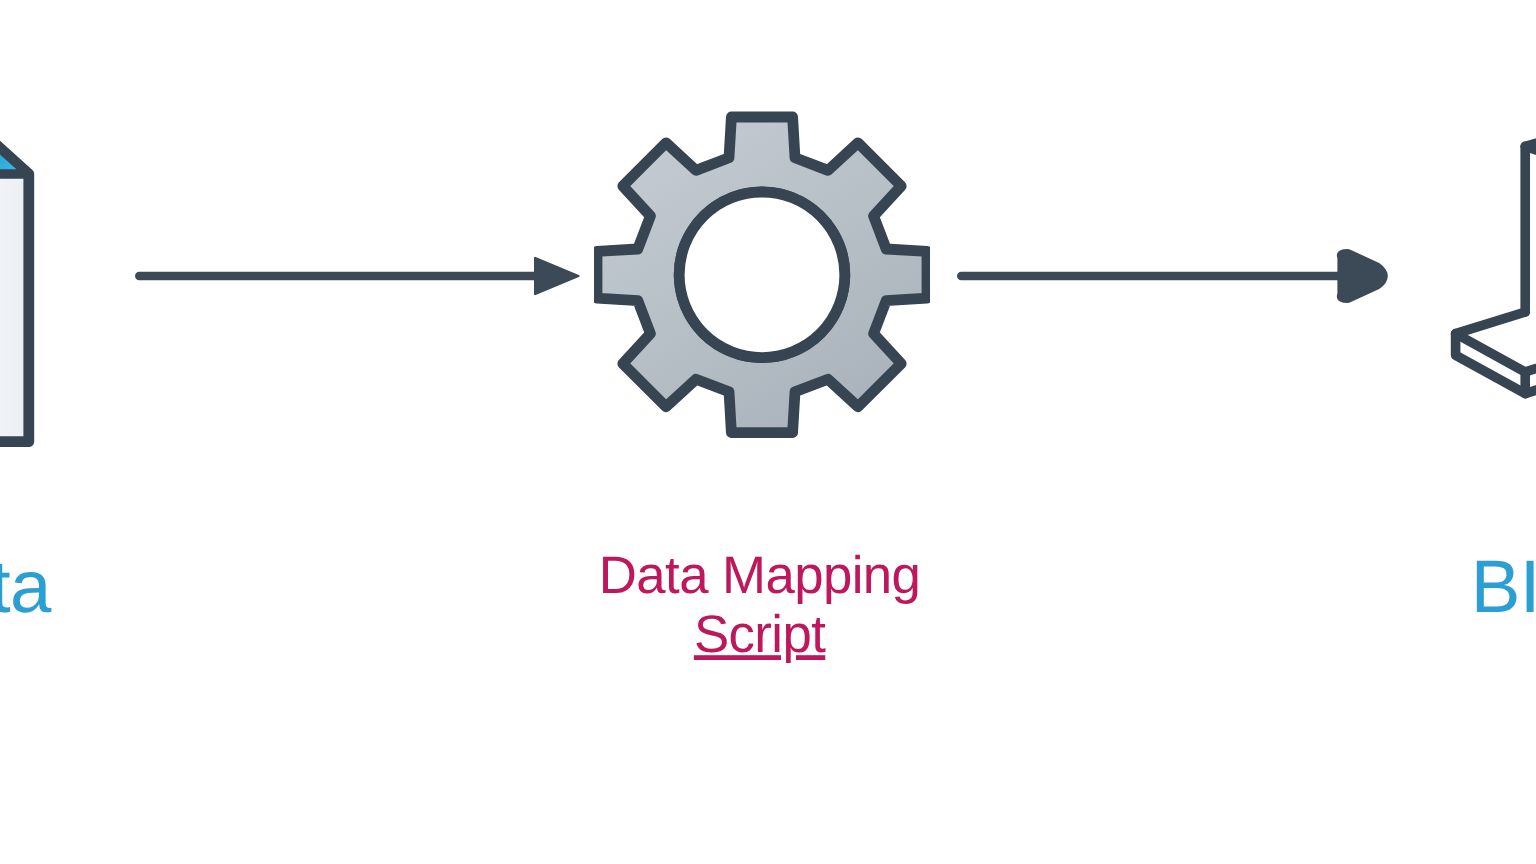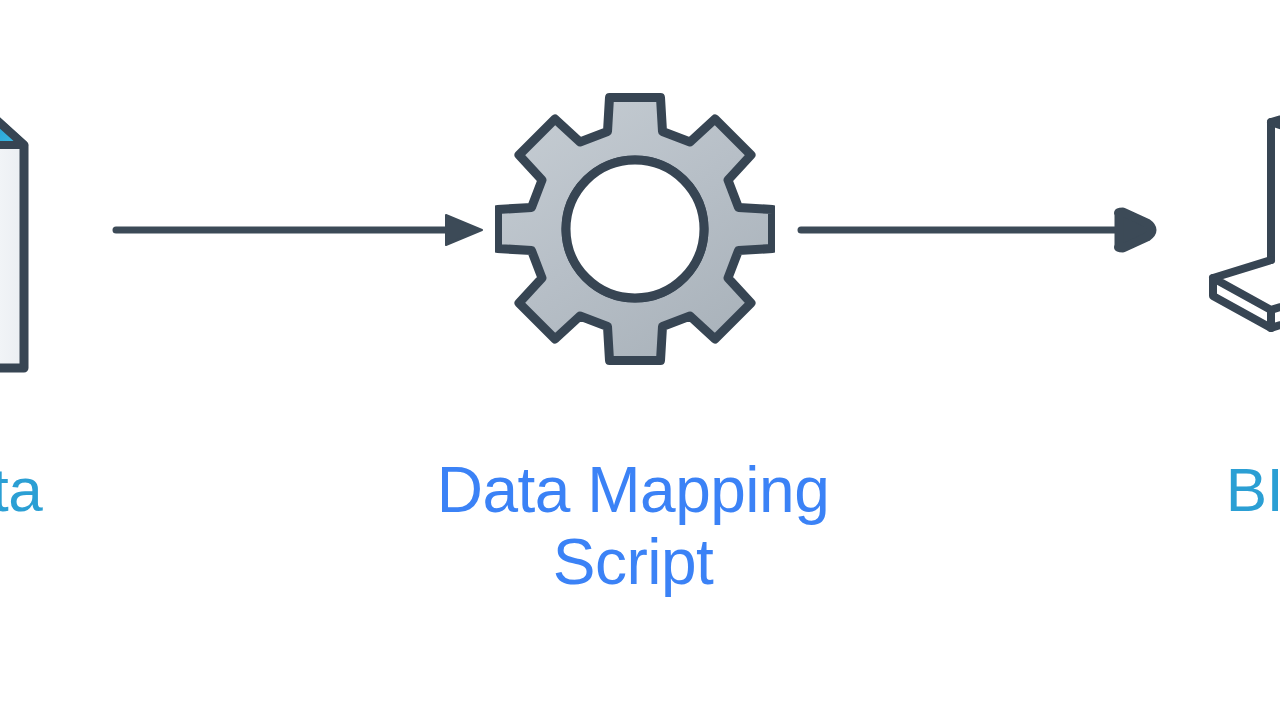--- a/index.html
+++ b/index.html
@@ -76,24 +76,24 @@
     left: -225px;
     top: 455px;
     width: 450px;
     font-size: 62px;
     color: #2b9fd4;
   }
   #label-process {
     left: 383px;
     top: 455px;
     width: 500px;
-    font-size: 64px;
-    color: #3b82f6;
-  }
-  #label-process .line2 { display: block; }
+    font-size: 44px;
+    color: #be185d;
+  }
+  #label-process .line2 { display: block; text-decoration: underline; }
   #label-target {
     left: 1055px;
     top: 455px;
     width: 450px;
     font-size: 62px;
     color: #2b9fd4;
   }
 </style>
 </head>
 <body>

